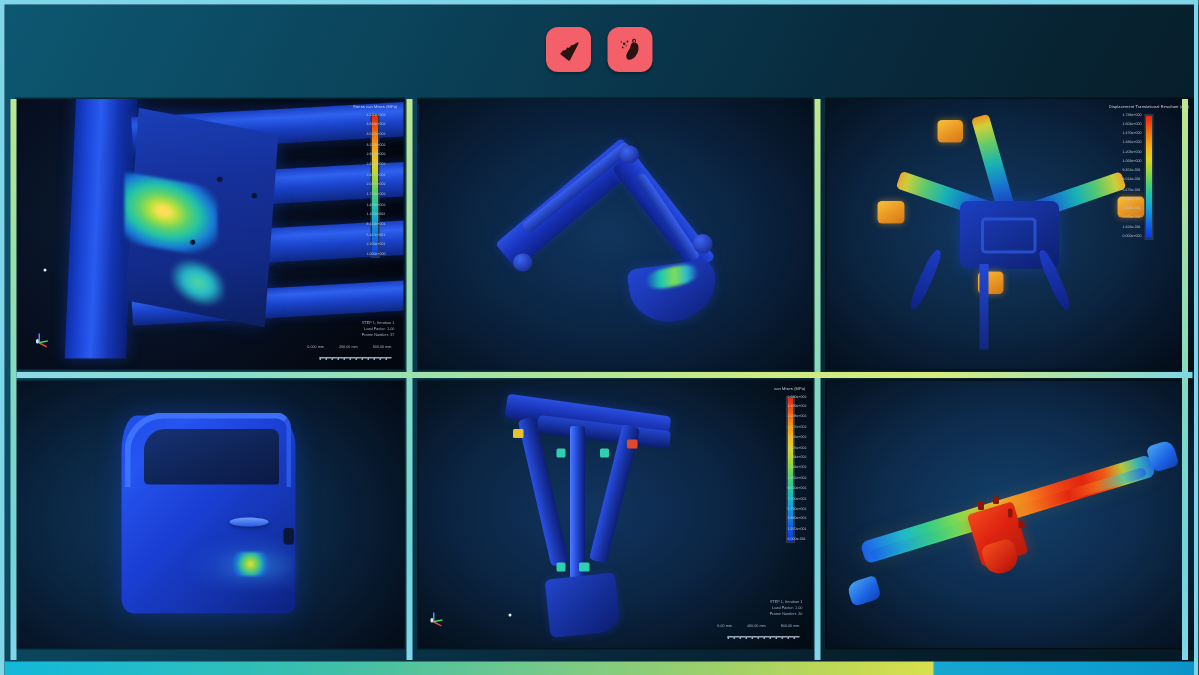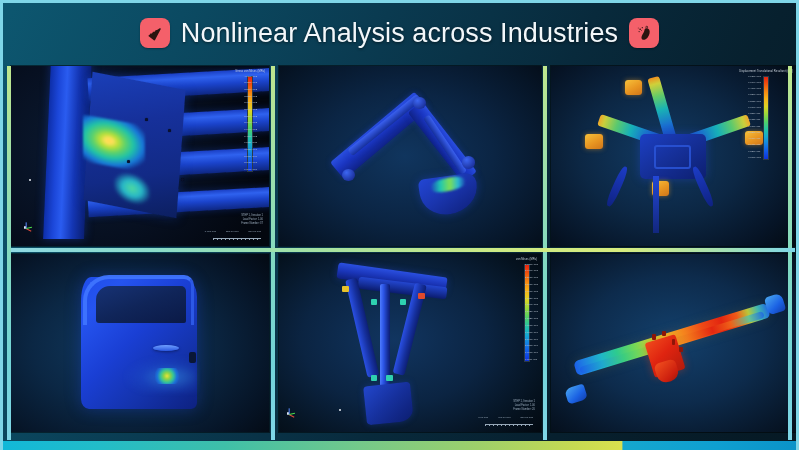--- a/index.html
+++ b/index.html
@@ -375,21 +375,20 @@
     <span class="title-badge">
       <svg width="19" height="19" viewBox="0 0 24 24" aria-hidden="true">
         <g fill="#2a1410">
           <path d="M11.2 20.6c.5.5 1.2.3 1.5-.3L19.8 6.6c.4-.8-.5-1.6-1.2-1.1L4.9 14.2c-.7.4-.6 1.4.2 1.6z"></path>
           <path d="M7.6 12.1c-.9-.5-1.9.5-1.4 1.4l1.3 2.2 2.6-1.6z" opacity=".9"></path>
           <path d="M11.1 9.9c-.9-.5-1.9.5-1.4 1.4l1.3 2.2 2.6-1.6z" opacity=".9"></path>
           <path d="M14.6 7.7c-.9-.5-1.9.5-1.4 1.4l1.3 2.2 2.6-1.6z" opacity=".9"></path>
         </g>
       </svg>
     </span>
-    <span id="title-text">Nonlinear Analysis across Industries</span>
     <span class="title-badge">
       <svg width="19" height="19" viewBox="0 0 24 24" aria-hidden="true">
         <g fill="#2a1410">
           <path d="M13.6 5.4c1.8-.6 3.6.3 4.4 2 1.3 2.9.3 6.8-2 9.6-1.9 2.3-4.5 3.6-6.3 2.8-1.6-.7-1.9-2.6-1.1-4.6 1-2.6 2.7-4.4 3.2-6.6.2-1 .6-2.7 1.8-3.2z"></path>
           <path d="M13.9 4.6c-.6-.9.2-2 1.2-1.8.8.2 1.1 1 .8 1.7" stroke="#2a1410" stroke-width="1.1" fill="none" stroke-linecap="round"></path>
           <circle cx="6.5" cy="6.6" r="1.05"></circle>
           <circle cx="9.2" cy="4.6" r=".8"></circle>
           <circle cx="5.2" cy="9.6" r=".75"></circle>
           <circle cx="8.1" cy="8.3" r=".6"></circle>
           <circle cx="4.1" cy="5.1" r=".6"></circle>

